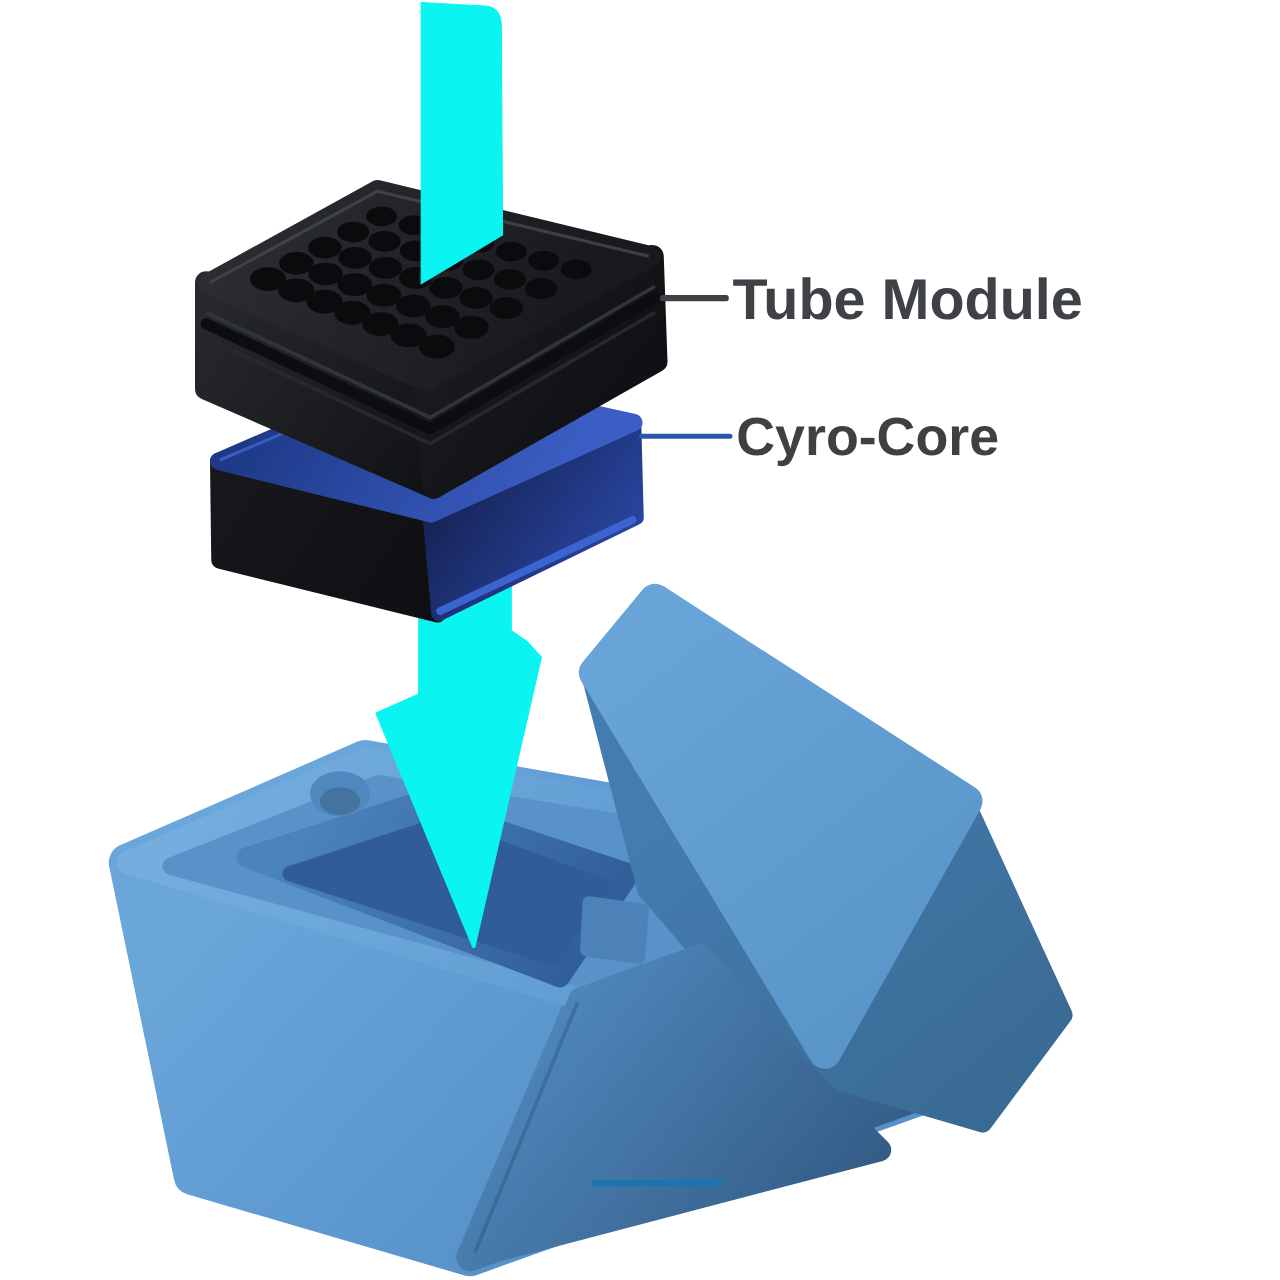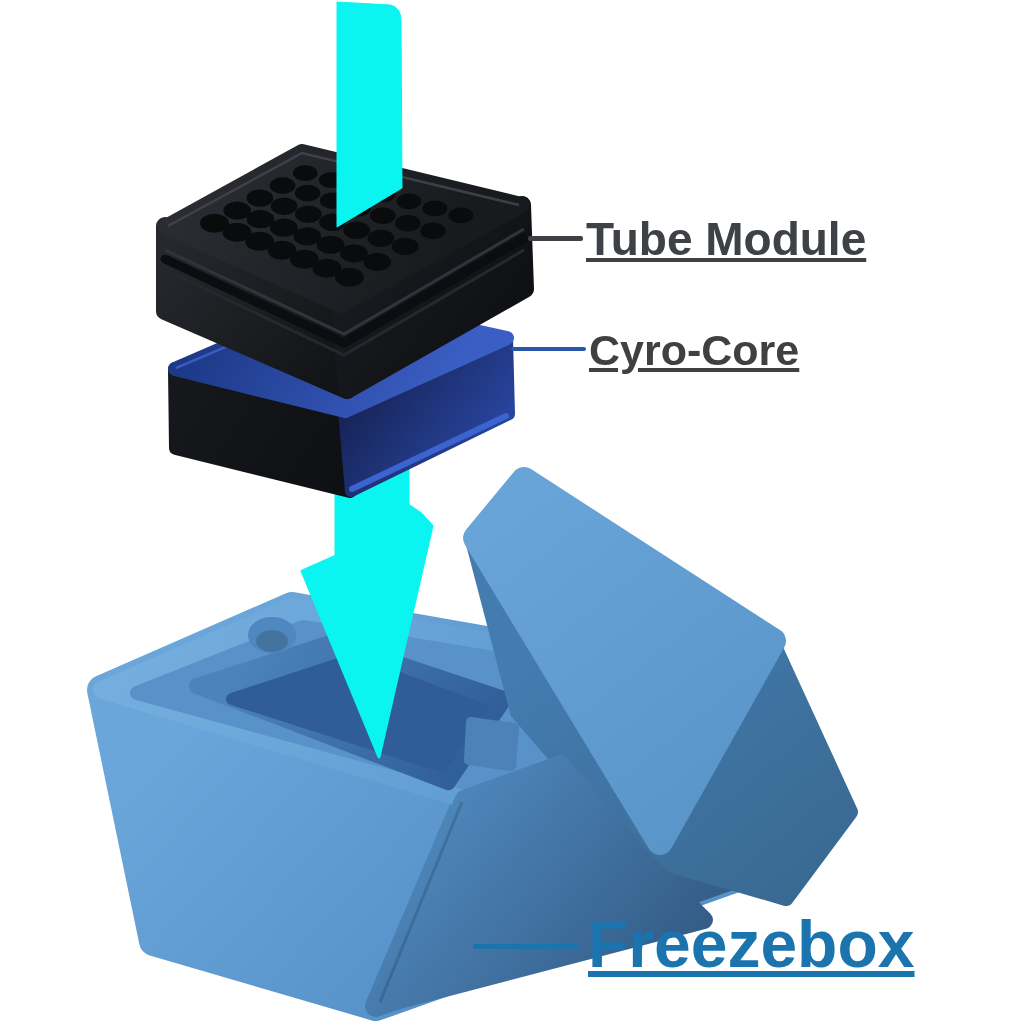--- a/index.html
+++ b/index.html
@@ -1,19 +1,19 @@
 <!DOCTYPE html>
 <html><head>
 <meta charset="utf-8">
 <style>
   html,body{margin:0;padding:0;background:#ffffff;}
   .stage{position:relative;width:1024px;height:1024px;background:#ffffff;overflow:hidden;
          font-family:"Liberation Sans",sans-serif;}
   .stage svg{position:absolute;left:0;top:0;display:block;}
-  .label{position:absolute;font-weight:bold;line-height:1;white-space:nowrap;letter-spacing:0px;text-decoration:underline;}
+  .label{position:absolute;font-weight:bold;line-height:1;white-space:nowrap;letter-spacing:0px;}
   #label-tube{left:586px;top:216px;font-size:46px;}
   #label-cyro{left:589px;top:329px;font-size:43px;}
   #label-freeze{left:588px;top:911px;font-size:66px;}
   .leader{position:absolute;border-radius:2px;}
   #line-tube{left:528px;top:236px;width:55px;height:5px;}
   #line-cyro{left:511px;top:347px;width:75px;height:4px;}
   #line-freeze{left:473px;top:944px;width:106px;height:5px;}
 </style>
 </head>
 <body>
@@ -158,15 +158,14 @@
     <path d="M337,2 L390,5 Q401,7 401,21 L402,188 L337,227 Z" fill="#0af4f1" stroke="#0af4f1"></path>
   </g>
 </svg>
 
 <div class="leader" id="line-tube" style="background: rgb(62, 66, 70);"></div>
 <div class="leader" id="line-cyro" style="background: rgb(42, 86, 169);"></div>
 <div class="leader" id="line-freeze" style="background: rgb(27, 116, 174);"></div>
 
 <div class="label" id="label-tube" style="color: rgb(62, 66, 70);">Tube Module</div>
 <div class="label" id="label-cyro" style="color: #404040;">Cyro-Core</div>
-<div class="label" id="label-freeze" style="color: rgb(27, 116, 174);">Freezebox</div>
 
 </div>
 
 </body></html>

